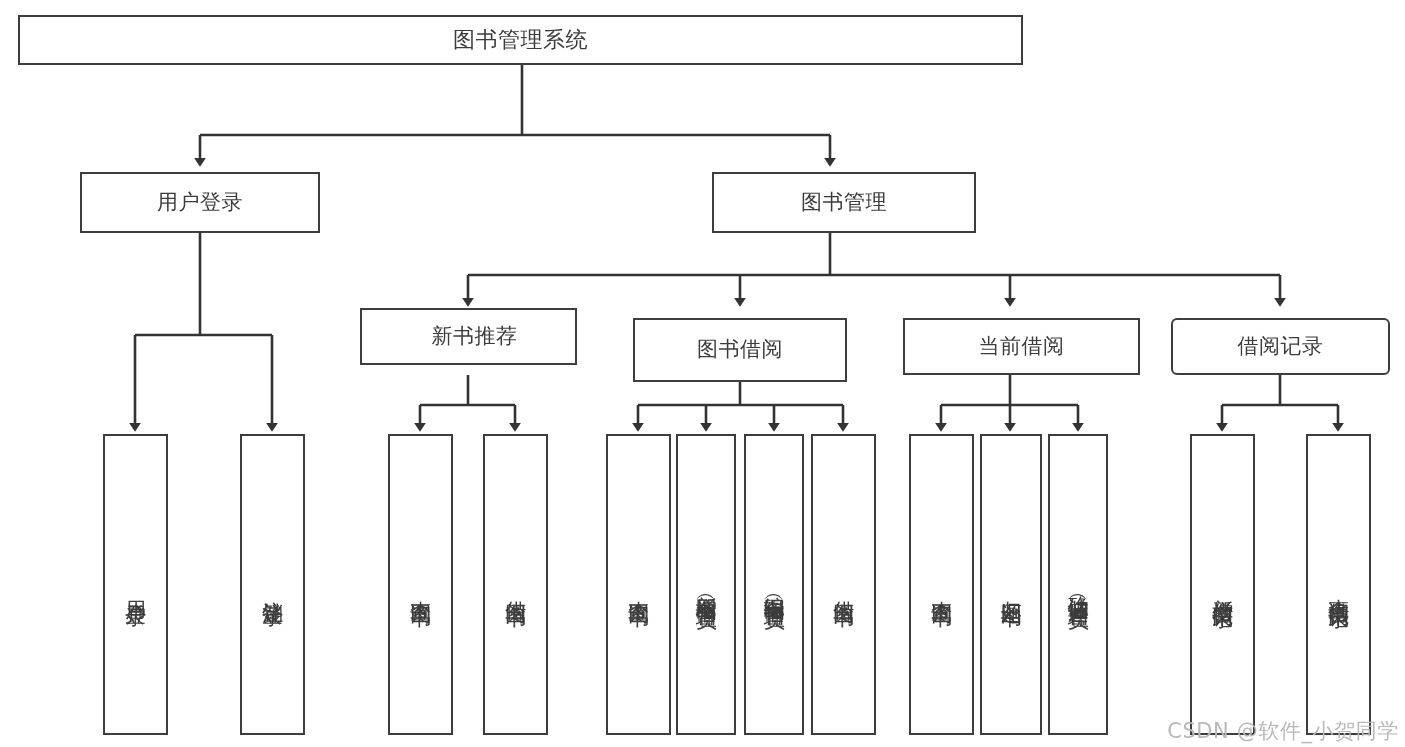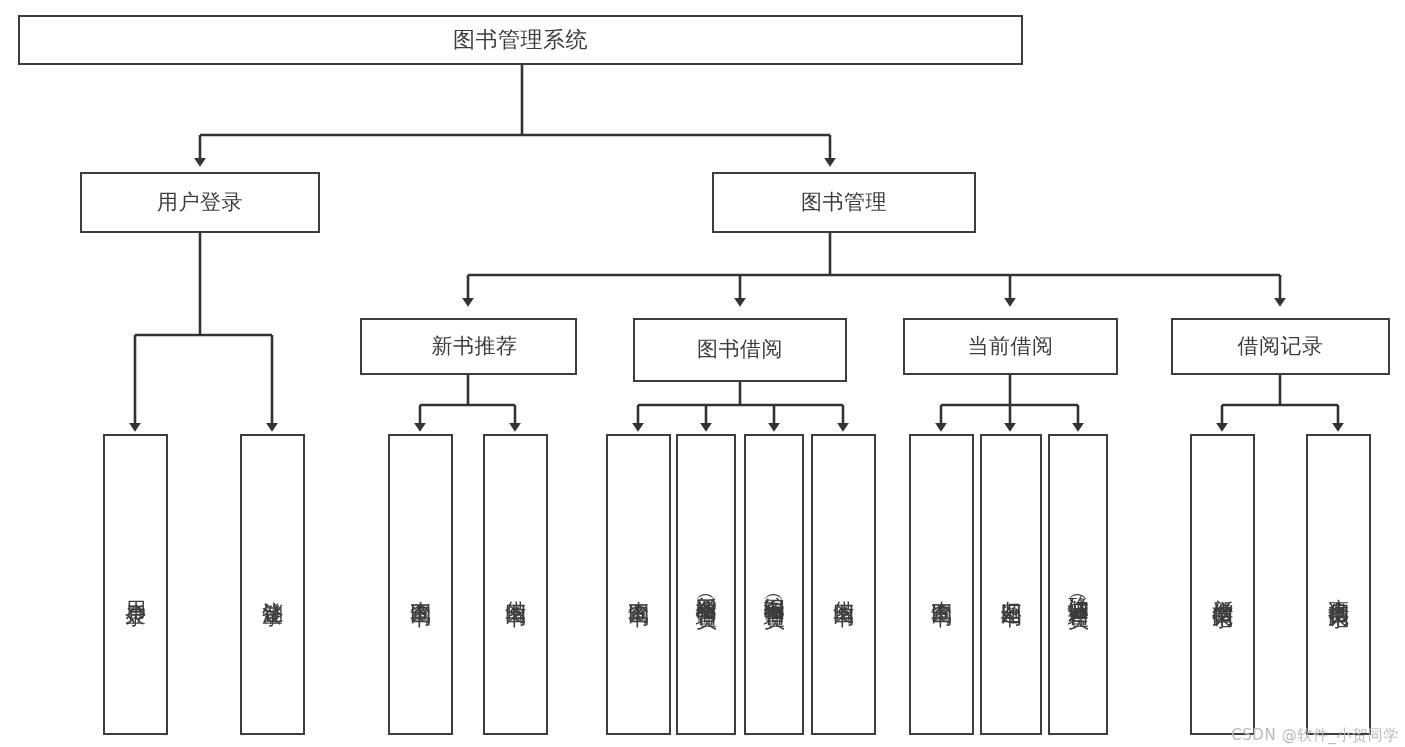--- a/index.html
+++ b/index.html
@@ -53,21 +53,21 @@
     text-orientation:upright;
     font-size:21px;
     line-height:1.08;
     letter-spacing:2px;
     white-space:nowrap;
   }
   #watermark{
     position:absolute;
     right:6px;
     bottom:2px;
-    font-size:15px;
+    font-size:21px;
     color:#b9b9b9;
     letter-spacing:0.6px;
     user-select:none;
     white-space:nowrap;
   }
 </style>
 </head>
 <body>
 
 <div id="canvas">
@@ -127,33 +127,33 @@
   </div>
 
   <div class="node horiz" style="left:80px; top:172px; width:240px; height:61px;">
     <span class="lbl">用户登录</span>
   </div>
 
   <div class="node horiz" style="left:712px; top:172px; width:264px; height:61px;">
     <span class="lbl">图书管理</span>
   </div>
 
-  <div class="node horiz" style="left:360px; top:318px; width:217px; height:57px;padding-left:12px;">
+  <div class="node horiz" style="left:360px; top:308px; width:217px; height:57px;padding-left:12px;">
     <span class="lbl">新书推荐</span>
   </div>
 
   <div class="node horiz" style="left:633px; top:318px; width:214px; height:64px;">
     <span class="lbl">图书借阅</span>
   </div>
 
-  <div class="node horiz" style="left:903px; top:318px; width:215px; height:57px;">
+  <div class="node horiz" style="left:903px; top:318px; width:237px; height:57px;">
     <span class="lbl">当前借阅</span>
   </div>
 
-  <div class="node horiz" style="left:1171px; top:318px; width:219px; height:57px;">
+  <div class="node horiz" style="left:1171px; top:318px; width:219px; height:57px;border-radius:6px;">
     <span class="lbl">借阅记录</span>
   </div>
 
   <div class="node vert" style="left:103px; top:434px; width:65px; height:301px;">
     <span class="lbl">用户登录</span>
   </div>
 
   <div class="node vert" style="left:240px; top:434px; width:65px; height:301px;">
     <span class="lbl">注销登录</span>
   </div>

